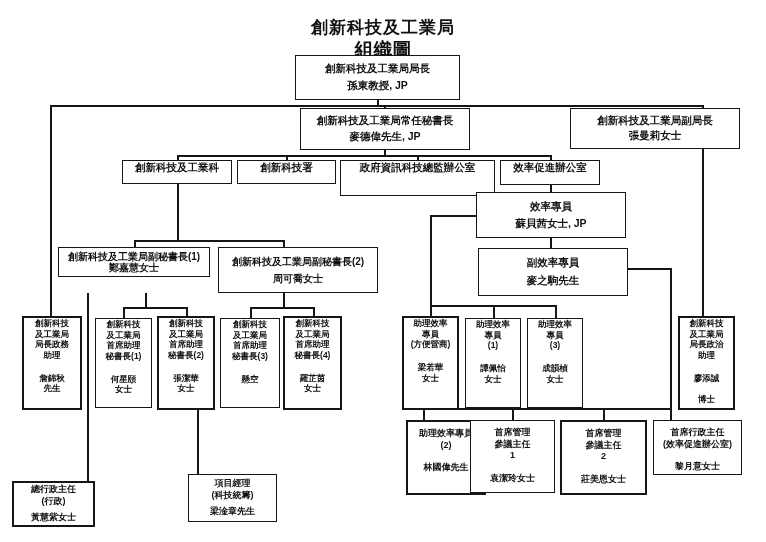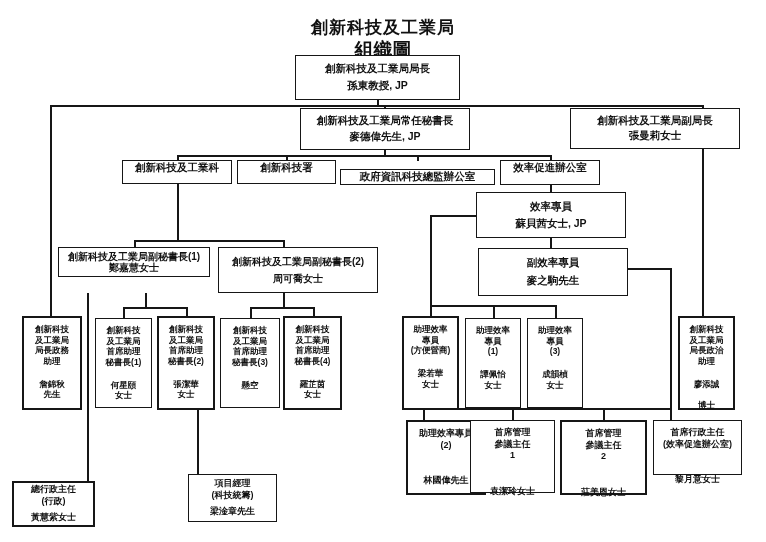--- a/index.html
+++ b/index.html
@@ -17,25 +17,25 @@
     display:flex;flex-direction:column;align-items:center;text-align:center;
   }
   .thick{border-width:2.5px}
   .role,.name{white-space:pre-line}
   
   .mid{justify-content:space-evenly;font-size:10.5px;line-height:1.1;padding:2px 1px}
   .mid10{font-size:10px}
   
   .dept{justify-content:flex-start;font-size:10.5px}
   
-  .tall{font-size:8.5px;line-height:1.25;padding-top:6px}
+  .tall{font-size:8.5px;line-height:1.25;}
   .tall .name{margin-top:12px}
   
   .bot{font-size:9px;line-height:1.3;padding-top:6px}
-  .bot .name{margin-top:24px}
+  .bot .name{margin-top:11px}
   
   .bl{font-size:9px;line-height:1.3;justify-content:center}
   .bl .name{margin-top:4px}
   .hline,.vline{position:absolute;background:#161616}
   .hline{height:2px}
   .vline{width:2px}
 </style>
 </head>
 <body>
 
@@ -98,21 +98,21 @@
     <div class="role">創新科技及工業局副局長</div>
     <div class="name">張曼莉女士</div>
   </div>
 
   <div class="box dept" style="left:122px;top:160px;width:110px;height:24px">
     <div class="role">創新科技及工業科</div>
   </div>
   <div class="box dept" style="left:237px;top:160px;width:99px;height:24px">
     <div class="role">創新科技署</div>
   </div>
-  <div class="box dept" style="left:340px;top:169px;width:155px;height:16px">
+  <div class="box dept" style="left:340px;top:160px;width:155px;height:36px">
     <div class="role">政府資訊科技總監辦公室</div>
   </div>
   <div class="box dept" style="left:500px;top:160px;width:100px;height:25px">
     <div class="role">效率促進辦公室</div>
   </div>
 
   <div class="box mid" style="left:476px;top:192px;width:150px;height:46px">
     <div class="role">效率專員</div>
     <div class="name">蘇貝茜女士, JP</div>
   </div>

